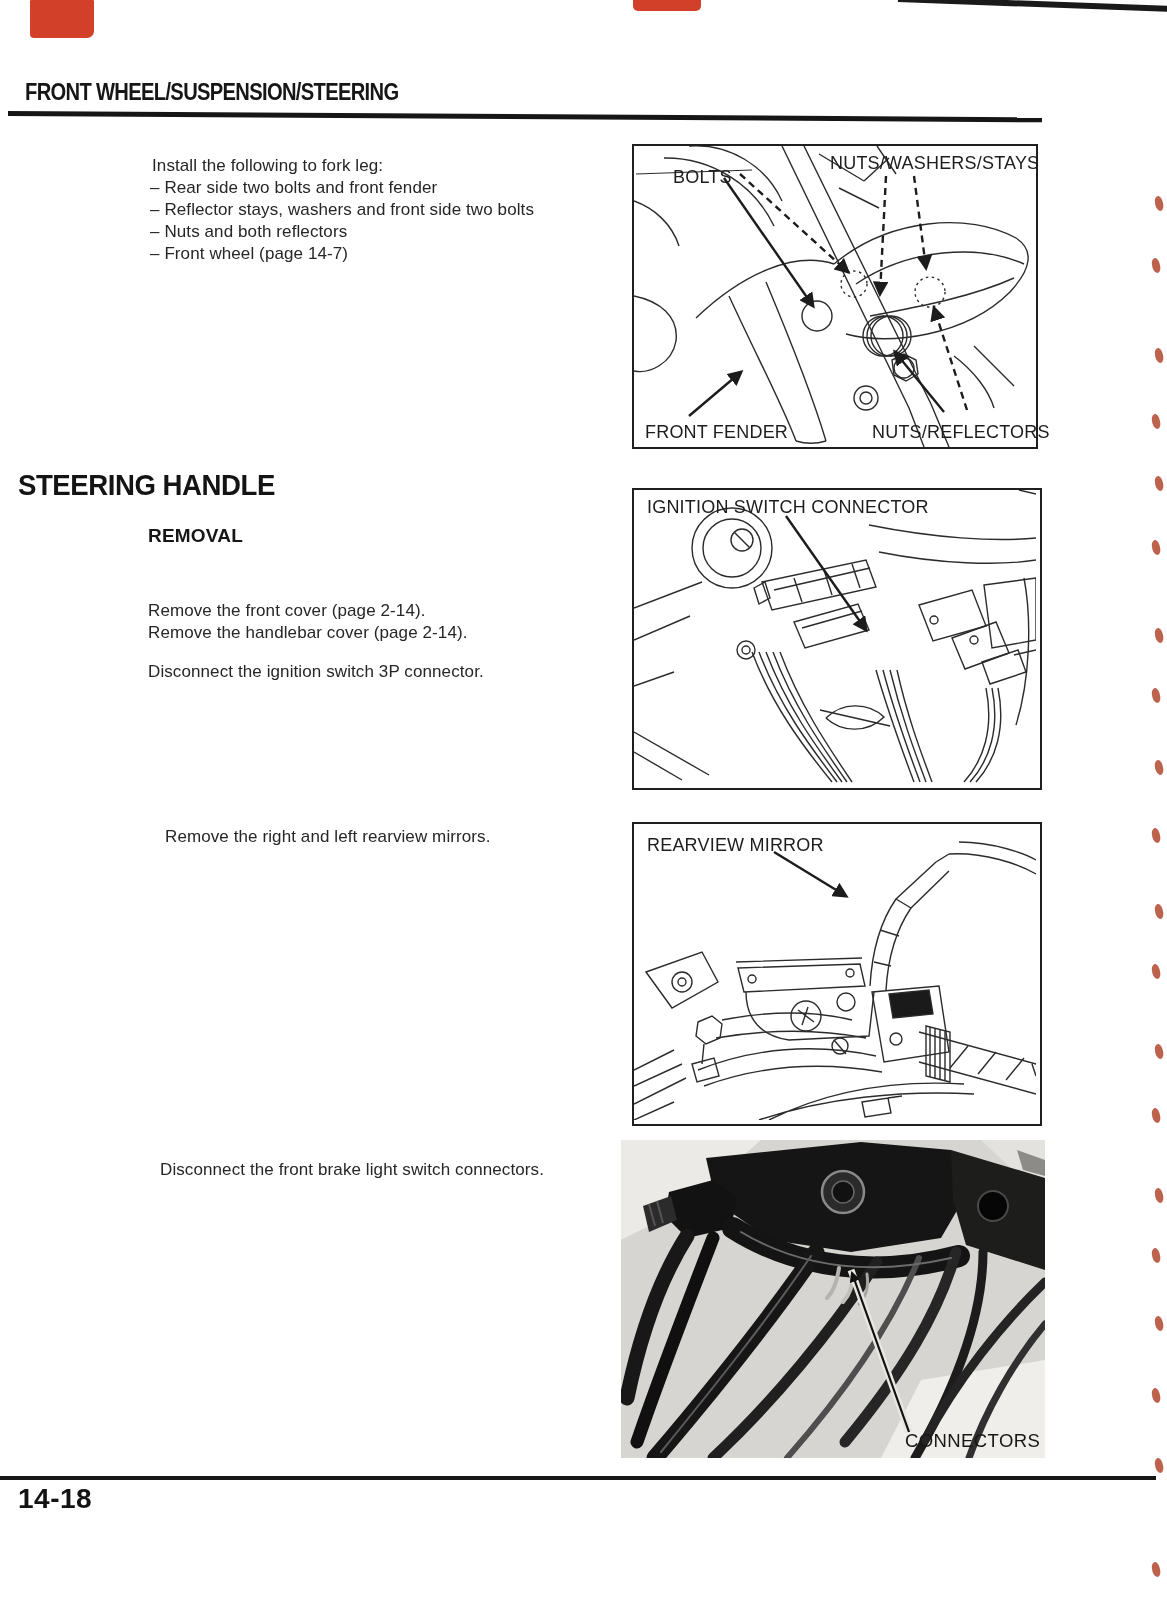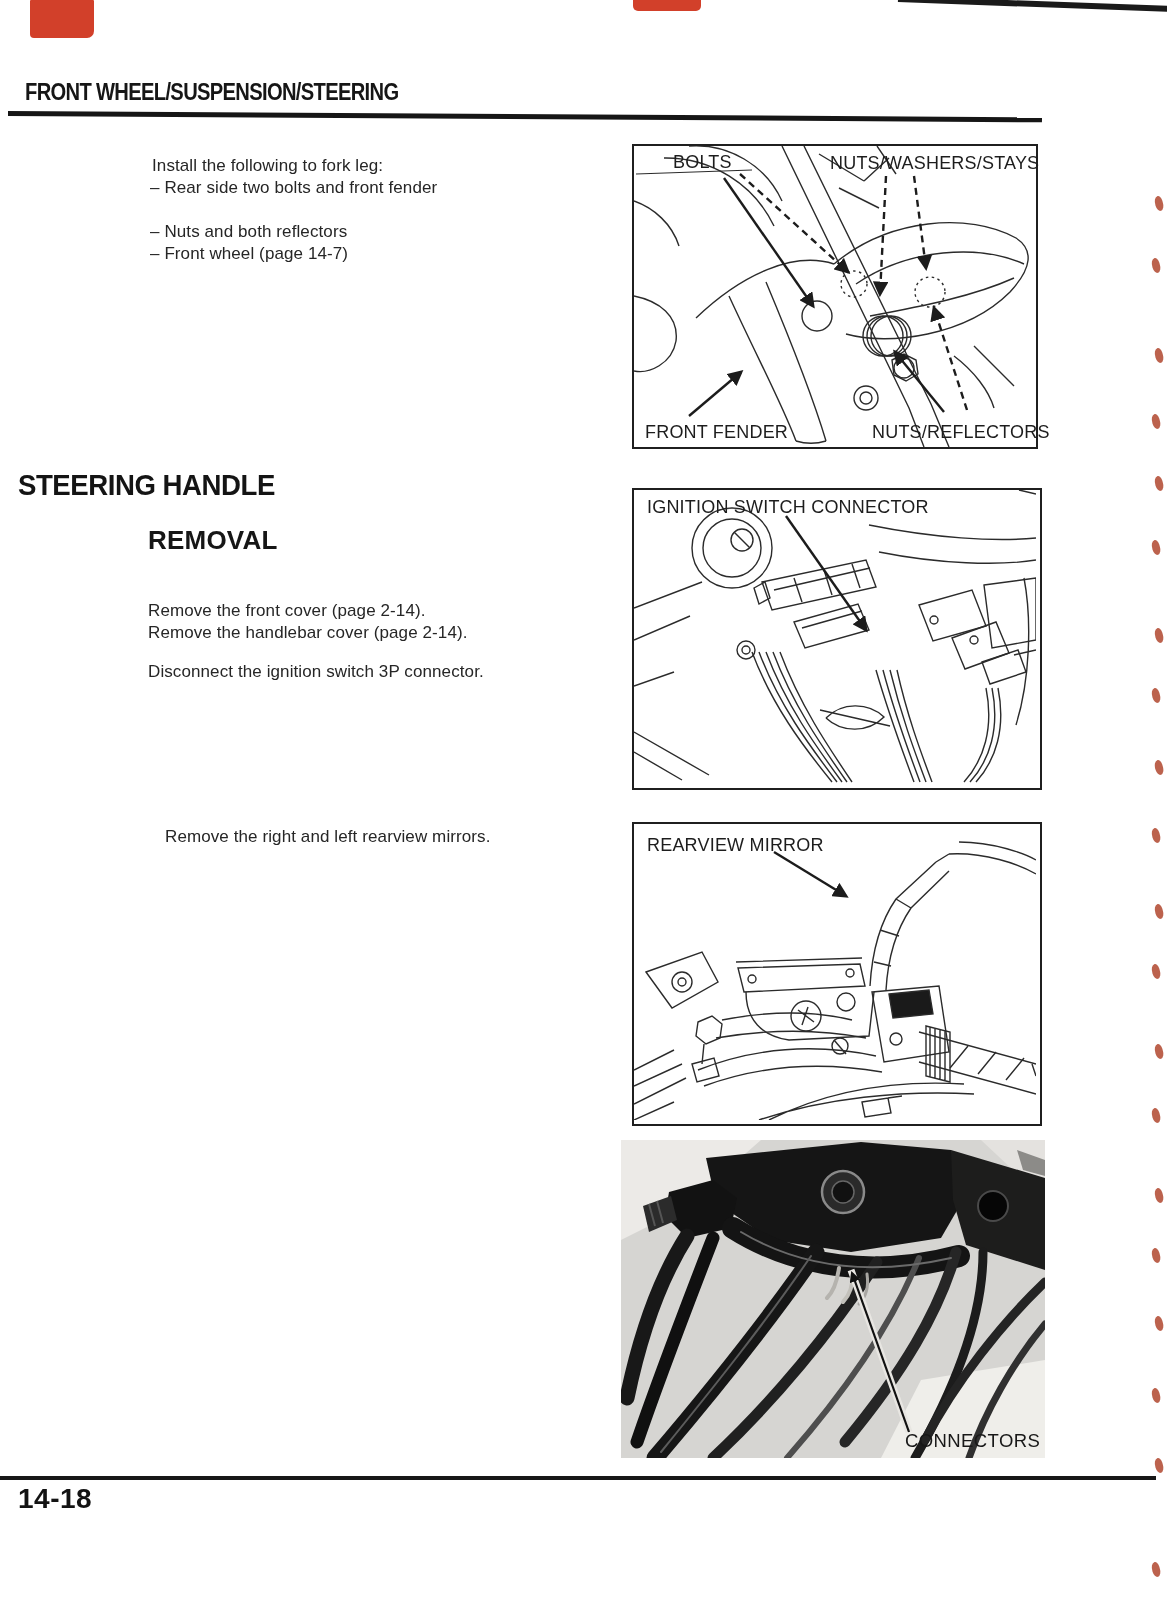--- a/index.html
+++ b/index.html
@@ -16,21 +16,21 @@
   }
   .title-rule{
     left:8px; top:111px; width:1034px; height:5px; background:#161616;
     transform:rotate(0.35deg); transform-origin:left center;
   }
   .section-title{
     left:18px; top:468px; font-size:30px; font-weight:700; letter-spacing:-0.5px;
     transform:scaleX(0.92); transform-origin:left top; white-space:nowrap; color:#141414;
   }
   .sub-title{
-    left:148px; top:525px; font-size:26px; font-weight:700; letter-spacing:0.2px; color:#161616;
+    left:148px; top:525px; font-size:19px; font-weight:700; letter-spacing:0.2px; color:#161616;
   }
   .body-text{font-size:17px; line-height:22px; color:#262626; letter-spacing:0.1px; white-space:nowrap;margin-top:20px;}
   
   .figure-box{position:absolute; border:2px solid #1f1f1f; background:#fff;}
   .figure-box svg{position:absolute; left:0; top:0;}
   .fig-label{
     position:absolute; font-size:18px; color:#1d1d1d; letter-spacing:0.2px;
     white-space:nowrap; font-weight:400;
   }
   .photo-wrap{position:absolute; left:621px; top:1140px; width:424px; height:318px;}
@@ -57,20 +57,21 @@
 
   <div class="abs red-corner"></div>
   <div class="abs red-top-bar"></div>
   <div class="abs scan-edge"></div>
 
   <div class="abs main-title">FRONT WHEEL/SUSPENSION/STEERING</div>
   <div class="abs title-rule"></div>
 
   <div class="abs body-text" style="left:152px; top:135px;">Install the following to fork leg:</div>
   <div class="abs body-text" style="left:150px; top:157px;">– Rear side two bolts and front fender</div>
+  <div class="abs body-text" style="left:150px; top:179px;">– Reflector stays, washers and front side two bolts</div>
   <div class="abs body-text" style="left:150px; top:201px;">– Nuts and both reflectors</div>
   <div class="abs body-text" style="left:150px; top:223px;">– Front wheel (page 14-7)</div>
 
   <div class="figure-box" style="left:632px; top:144px; width:402px; height:301px;">
     <svg width="402" height="301" viewBox="0 0 402 301">
       <defs>
         <marker id="ah1" viewBox="0 0 10 10" refX="8" refY="5" markerWidth="6.5" markerHeight="6.5" orient="auto-start-reverse">
           <path d="M0,0 L10,5 L0,10 Z" fill="#1c1c1c"></path>
         </marker>
       </defs>
@@ -111,21 +112,21 @@
       <g fill="none" stroke="#1c1c1c" stroke-width="2.4">
         <path d="M90,32 L179,160" marker-end="url(#ah1)"></path>
         <path d="M106,28 L214,126" stroke-dasharray="7,5" marker-end="url(#ah1)"></path>
         <path d="M252,30 L246,148" stroke-dasharray="7,5" marker-end="url(#ah1)"></path>
         <path d="M280,30 L292,122" stroke-dasharray="7,5" marker-end="url(#ah1)"></path>
         <path d="M55,270 L107,226" marker-end="url(#ah1)"></path>
         <path d="M310,266 L261,206" marker-end="url(#ah1)"></path>
         <path d="M333,264 L300,162" stroke-dasharray="7,5" marker-end="url(#ah1)"></path>
       </g>
     </svg>
-    <div class="fig-label" style="left:39px; top:6px;">BOLTS</div>
+    <div class="fig-label" style="left:39px; top:21px;">BOLTS</div>
     <div class="fig-label" style="left:196px; top:7px;">NUTS/WASHERS/STAYS</div>
     <div class="fig-label" style="left:11px; top:276px;">FRONT FENDER</div>
     <div class="fig-label" style="left:238px; top:276px;">NUTS/REFLECTORS</div>
   </div>
 
   <div class="abs section-title">STEERING HANDLE</div>
   <div class="abs sub-title">REMOVAL</div>
 
   <div class="abs body-text" style="left:148px; top:580px;">Remove the front cover (page 2-14).</div>
   <div class="abs body-text" style="left:148px; top:602px;">Remove the handlebar cover (page 2-14).</div>
@@ -216,20 +217,21 @@
         <path d="M228,278 L254,274 L257,289 L231,293 Z M254,274 L268,272"></path>
         <path d="M0,246 L40,226 M0,262 L48,240 M0,280 L52,254 M0,296 L40,278"></path>
       </g>
       <g fill="none" stroke="#1c1c1c" stroke-width="2.4">
         <path d="M140,28 L212,72" marker-end="url(#ah3)"></path>
       </g>
     </svg>
     <div class="fig-label" style="left:13px; top:11px;">REARVIEW MIRROR</div>
   </div>
 
+  <div class="abs body-text" style="left:160px; top:1139px;">Disconnect the front brake light switch connectors.</div>
 
   <div class="photo-wrap">
     <svg width="424" height="318" viewBox="0 0 424 318">
       <defs>
         <marker id="ah4" viewBox="0 0 10 10" refX="8" refY="5" markerWidth="5" markerHeight="5" orient="auto-start-reverse">
           <path d="M0,0 L10,5 L0,10 Z" fill="#111"></path>
         </marker>
       </defs>
       <rect x="0" y="0" width="424" height="318" fill="#d6d5d2"></rect>
       <path d="M0,0 L140,0 L60,70 L0,100 Z" fill="#eceae7"></path>

